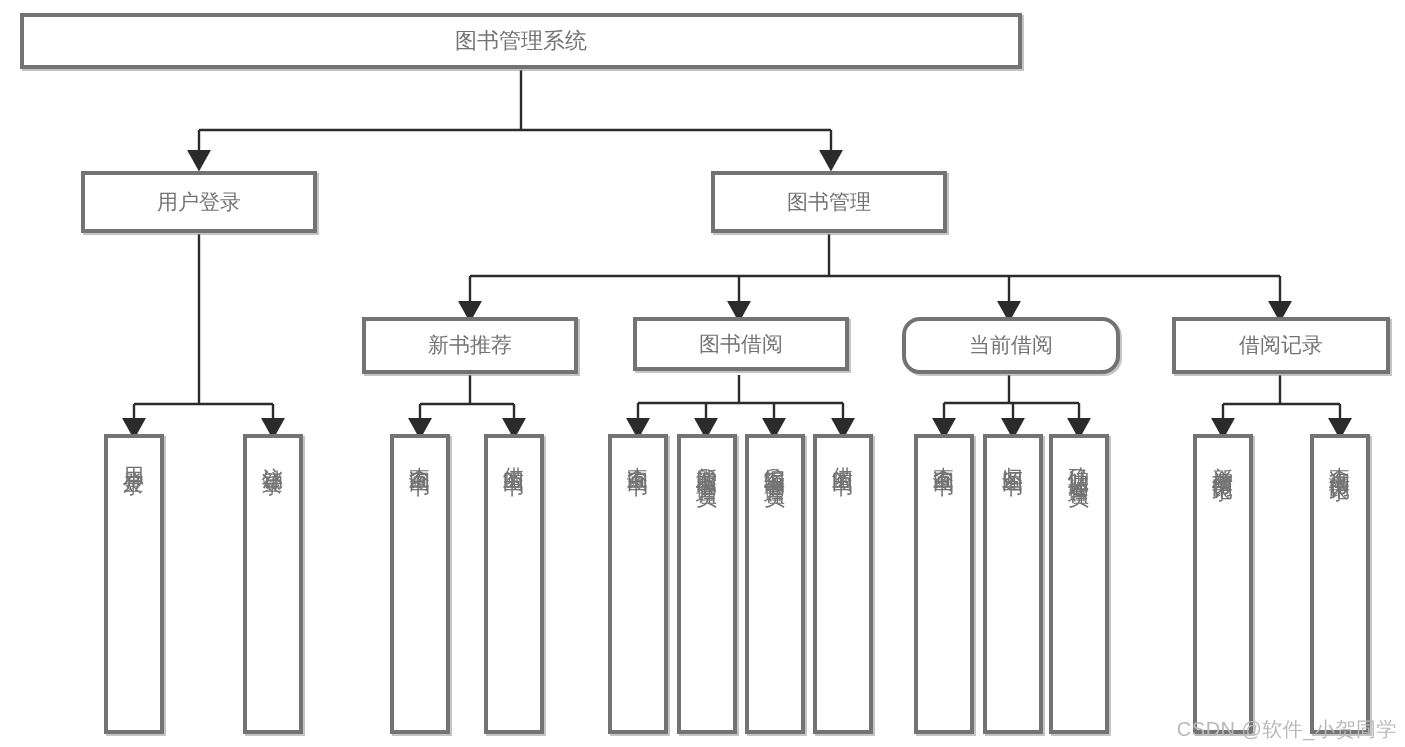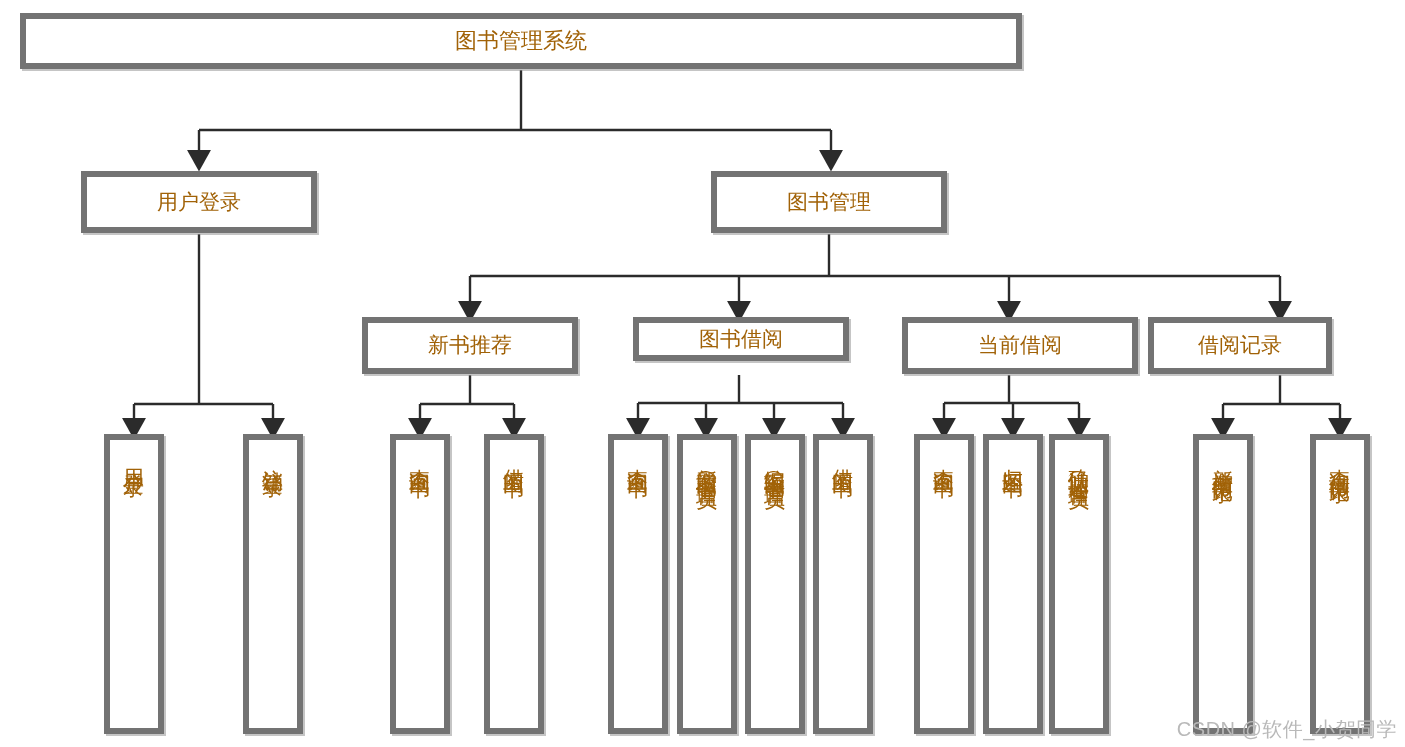--- a/index.html
+++ b/index.html
@@ -18,26 +18,26 @@
     position:absolute;
     left:0; top:0;
     width:1405px;
     height:747px;
     pointer-events:none;
   }
   .node{
     position:absolute;
     box-sizing:border-box;
     background:#ffffff;
-    border:6px solid #737373;
+    border:4px solid #737373;
     box-shadow:2px 2px 0 0 rgba(150,150,150,0.55);
     display:flex;
     align-items:center;
     justify-content:center;
-    color:#a16207;
+    color:#737373;
     z-index:2;
   }
   .node .lbl{
     display:block;
     text-align:center;
     line-height:1.18;
     white-space:nowrap;
   }
   
   .node.horiz .lbl{
@@ -131,27 +131,27 @@
   <div class="node horiz" style="left:81px; top:171px; width:236px; height:62px;">
     <span class="lbl">用户登录</span>
   </div>
   <div class="node horiz" style="left:362px; top:317px; width:216px; height:57px;">
     <span class="lbl">新书推荐</span>
   </div>
 
   <div class="node horiz" style="left:711px; top:171px; width:236px; height:62px;">
     <span class="lbl">图书管理</span>
   </div>
-  <div class="node horiz" style="left:633px; top:317px; width:216px; height:44px;">
+  <div class="node horiz" style="left:633px; top:317px; width:216px; height:54px;">
     <span class="lbl">图书借阅</span>
   </div>
-  <div class="node horiz" style="left:902px; top:317px; width:236px; height:57px;">
+  <div class="node horiz" style="left:902px; top:317px; width:218px; height:57px;border-radius:18px;">
     <span class="lbl">当前借阅</span>
   </div>
-  <div class="node horiz" style="left:1148px; top:317px; width:184px; height:57px;align-items:center;">
+  <div class="node horiz" style="left:1172px; top:317px; width:218px; height:57px;align-items:center;">
     <span class="lbl">借阅记录</span>
   </div>
 
   <div class="node vert" style="left:104px; top:434px; width:60px; height:300px;">
     <span class="lbl">用户登录</span>
   </div>
   <div class="node vert" style="left:243px; top:434px; width:60px; height:300px;">
     <span class="lbl">注销登录</span>
   </div>
 

